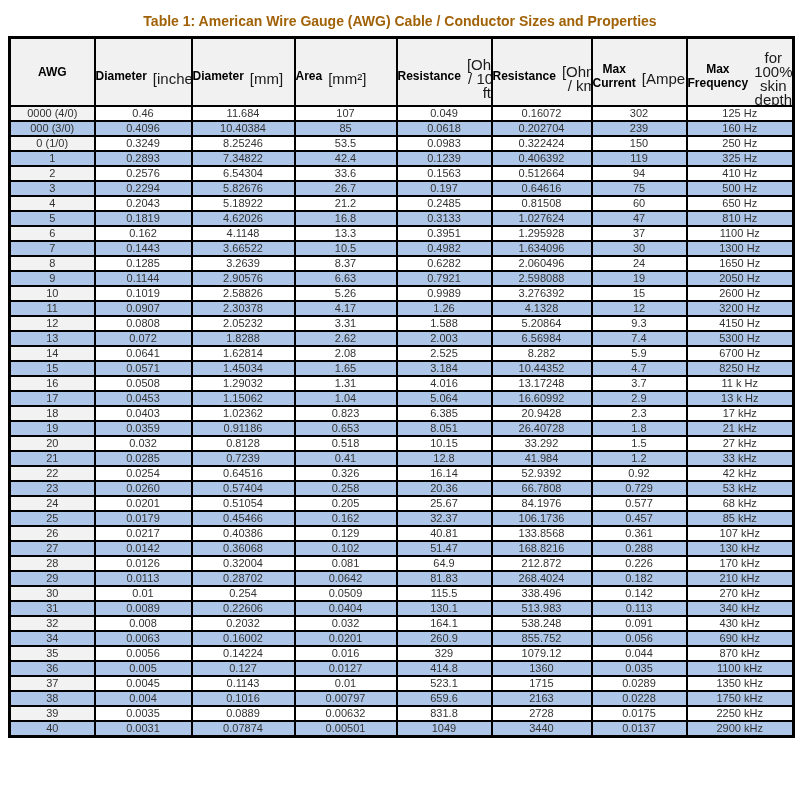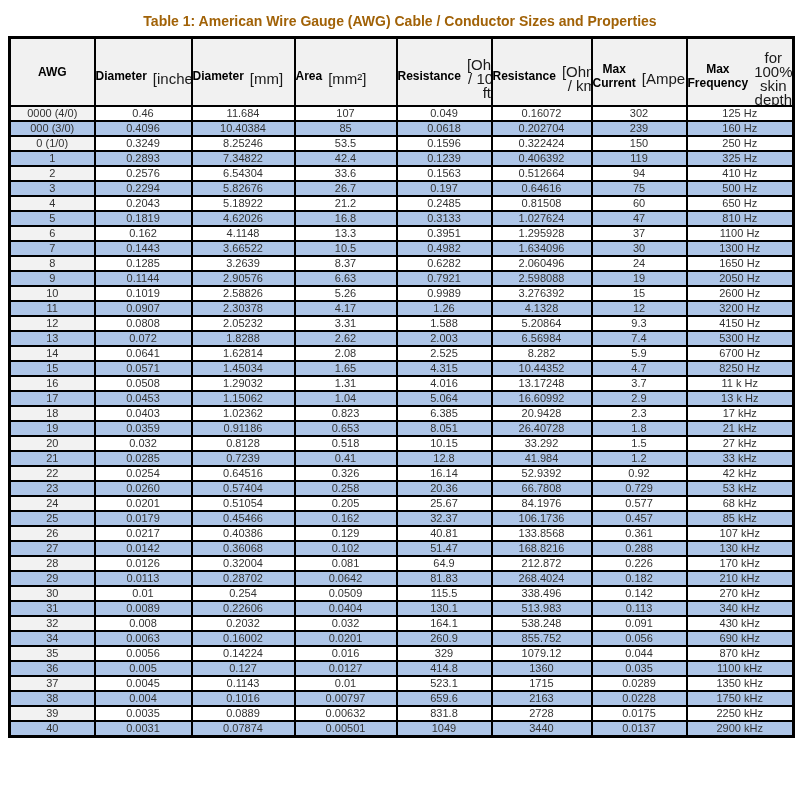--- a/index.html
+++ b/index.html
@@ -161,21 +161,21 @@
         <td>0.0618</td>
         <td>0.202704</td>
         <td>239</td>
         <td>160 Hz</td>
       </tr>
       <tr>
         <td>0 (1/0)</td>
         <td>0.3249</td>
         <td>8.25246</td>
         <td>53.5</td>
-        <td>0.1596</td>
+        <td>0.0983</td>
         <td>0.322424</td>
         <td>150</td>
         <td>250 Hz</td>
       </tr>
       <tr>
         <td>1</td>
         <td>0.2893</td>
         <td>7.34822</td>
         <td>42.4</td>
         <td>0.1239</td>
@@ -311,21 +311,21 @@
         <td>2.525</td>
         <td>8.282</td>
         <td>5.9</td>
         <td>6700 Hz</td>
       </tr>
       <tr>
         <td>15</td>
         <td>0.0571</td>
         <td>1.45034</td>
         <td>1.65</td>
-        <td>4.315</td>
+        <td>3.184</td>
         <td>10.44352</td>
         <td>4.7</td>
         <td>8250 Hz</td>
       </tr>
       <tr>
         <td>16</td>
         <td>0.0508</td>
         <td>1.29032</td>
         <td>1.31</td>
         <td>4.016</td>

